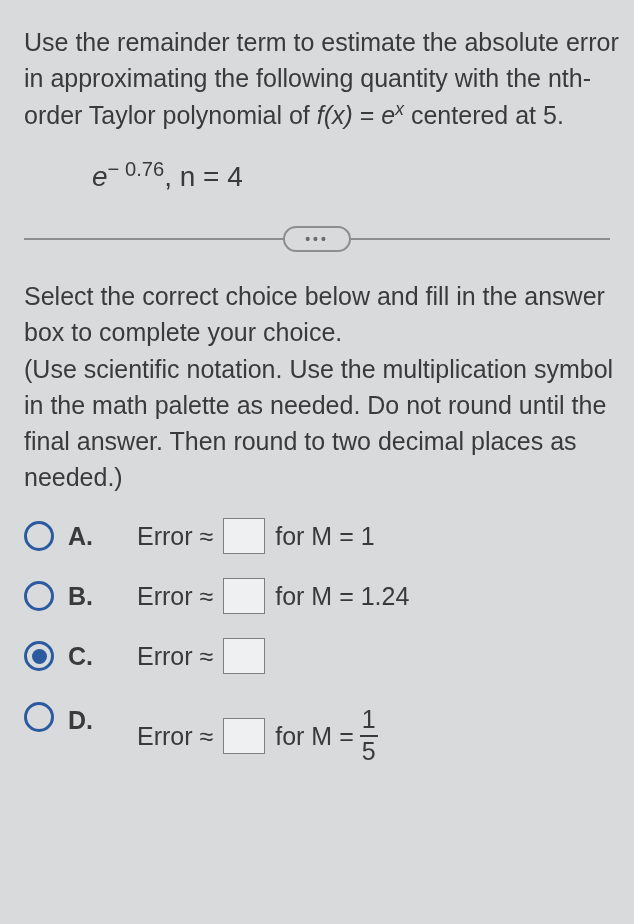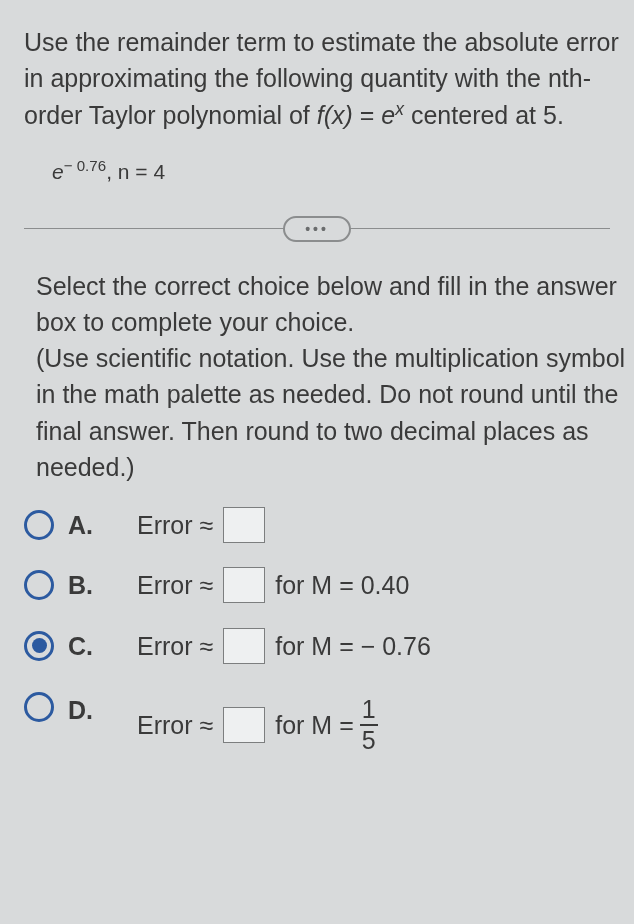--- a/index.html
+++ b/index.html
@@ -9,21 +9,21 @@
       background: #d8dadb;
       font-family: Arial, Helvetica, sans-serif;
       color: #3a3a3a;
       padding: 24px 0 24px 24px;
       overflow: hidden;
       font-size: 25px;
       line-height: 1.45;
     }
     .question-block { margin-bottom: 22px; }
     .math-sup { vertical-align: super; font-size: 0.7em; font-style: italic; }
-    .expr-line { margin: 20px 0 28px 28px; font-size: 21px; }
+    .expr-line { margin: 20px 0 28px 68px; font-size: 28px; }
     .expr-e { font-style: italic; }
     .expr-sup { vertical-align: super; font-size: 0.72em; }
     .divider-row {
       display: flex;
       align-items: center;
       margin: 10px 0 26px 0;
       padding-right: 24px;
     }
     .divider-line { flex: 1; height: 1.5px; background: #8b8d8e; }
     .pill {
@@ -32,21 +32,21 @@
       border: 2px solid #8b8d8e;
       border-radius: 13px;
       display: flex;
       align-items: center;
       justify-content: center;
       background: #d8dadb;
       margin: 0 -2px;
       position: relative;
     }
     .pill .dots { letter-spacing: 3px; color: #6a6c6d; font-size: 14px; font-weight: bold; line-height: 1; }
-    .instruction-block { margin-bottom: 22px; padding-right: 6px; margin-left: 12px; }
+    .instruction-block { margin-bottom: 22px; padding-right: 6px; }
     .choices { display: flex; flex-direction: column; gap: 24px; padding-right: 14px; }
     .choice-row {
       display: flex;
       align-items: center;
       gap: 14px;
     }
     .choice-row.align-top { align-items: flex-start; }
     .radio {
       width: 30px;
       height: 30px;
@@ -120,40 +120,40 @@
 (Use scientific notation. Use the multiplication symbol in the math palette as needed. Do not round until the final answer. Then round to two decimal places as needed.)</div>
 
 <div class="choices">
 
   <div class="choice-row">
     <div class="radio"></div>
     <div class="choice-letter">A.</div>
     <div class="choice-body">
       <span>Error ≈</span>
       <span class="input-box"></span>
+      <span class="for-m"><span>for M = </span><span>1</span></span>
     </div>
   </div>
 
   <div class="choice-row">
     <div class="radio"></div>
     <div class="choice-letter">B.</div>
     <div class="choice-body">
       <span>Error ≈</span>
       <span class="input-box"></span>
-      <span class="for-m"><span>for M = </span><span>0.40</span></span>
+      <span class="for-m"><span>for M = </span><span>1.24</span></span>
     </div>
   </div>
 
   <div class="choice-row">
     <div class="radio selected"></div>
     <div class="choice-letter">C.</div>
     <div class="choice-body">
       <span>Error ≈</span>
       <span class="input-box"></span>
-      <span class="for-m"><span>for M = </span><span>− 0.76</span></span>
     </div>
   </div>
 
   <div class="choice-row align-top">
     <div class="radio" style="margin-top:4px;"></div>
     <div class="d-row-inner">
       <div class="choice-letter" style="padding-top:4px;">D.</div>
       <div class="choice-body stacked" style="margin-top:-4px;">
         <div class="err-expr" style="margin-top:12px;">
           <span>Error ≈</span>

